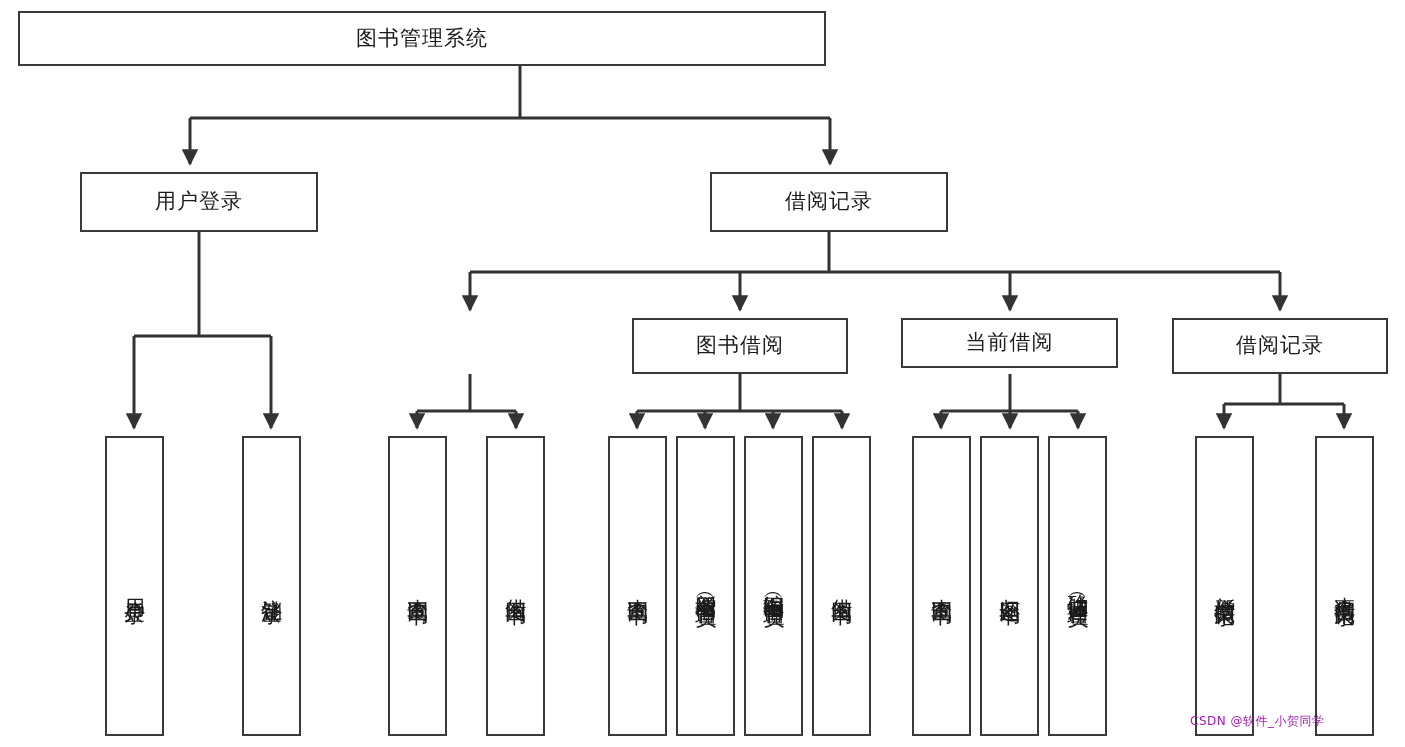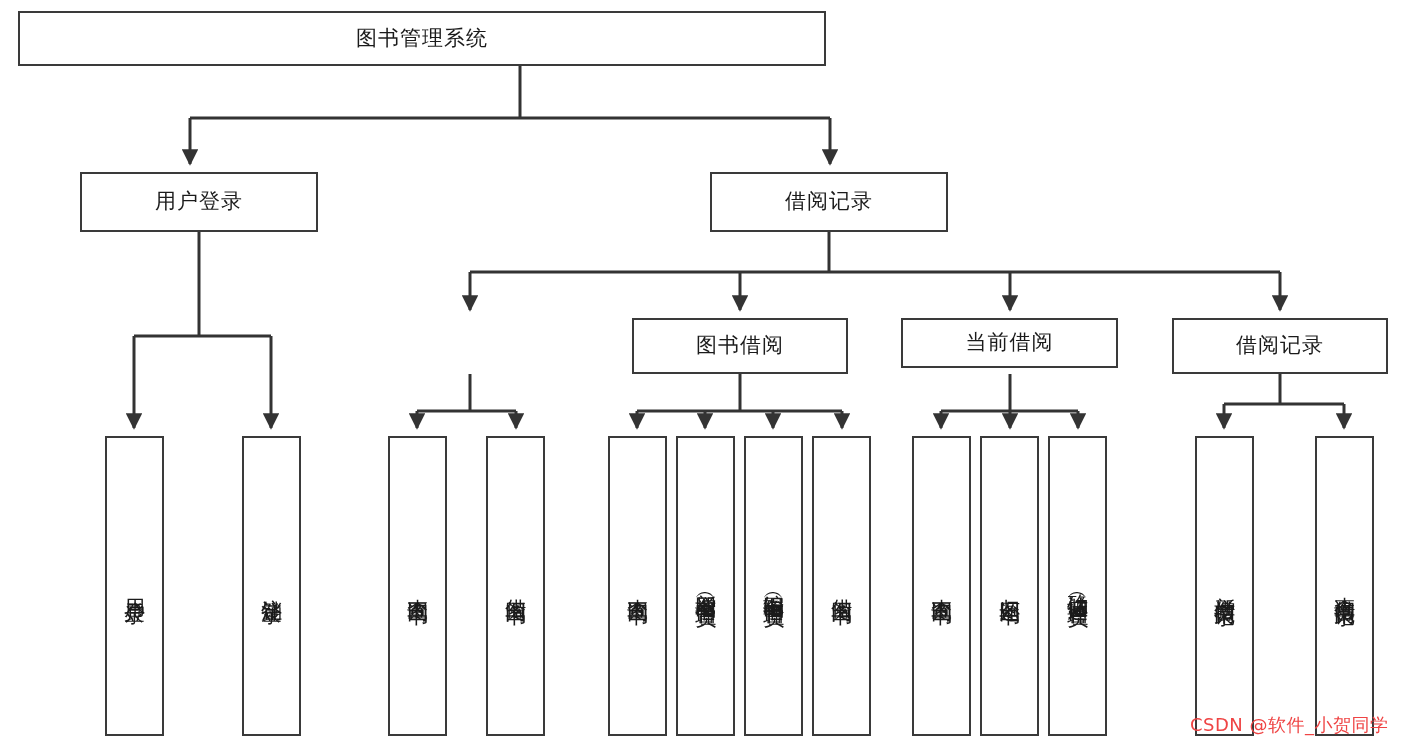--- a/index.html
+++ b/index.html
@@ -49,22 +49,22 @@
     padding-top: 4px;
     padding-bottom: 4px;
   }
   .node.vert .vtext {
     writing-mode: vertical-rl;
     text-orientation: upright;
     white-space: nowrap;
   }
   .watermark {
     position: absolute;
-    color: #ef4444;
-    font-size: 18px;
+    color: #a21caf;
+    font-size: 12px;
     letter-spacing: 0.5px;
     white-space: nowrap;
     user-select: none;
   }
 </style>
 </head>
 <body>
 
 <div id="canvas">
 

